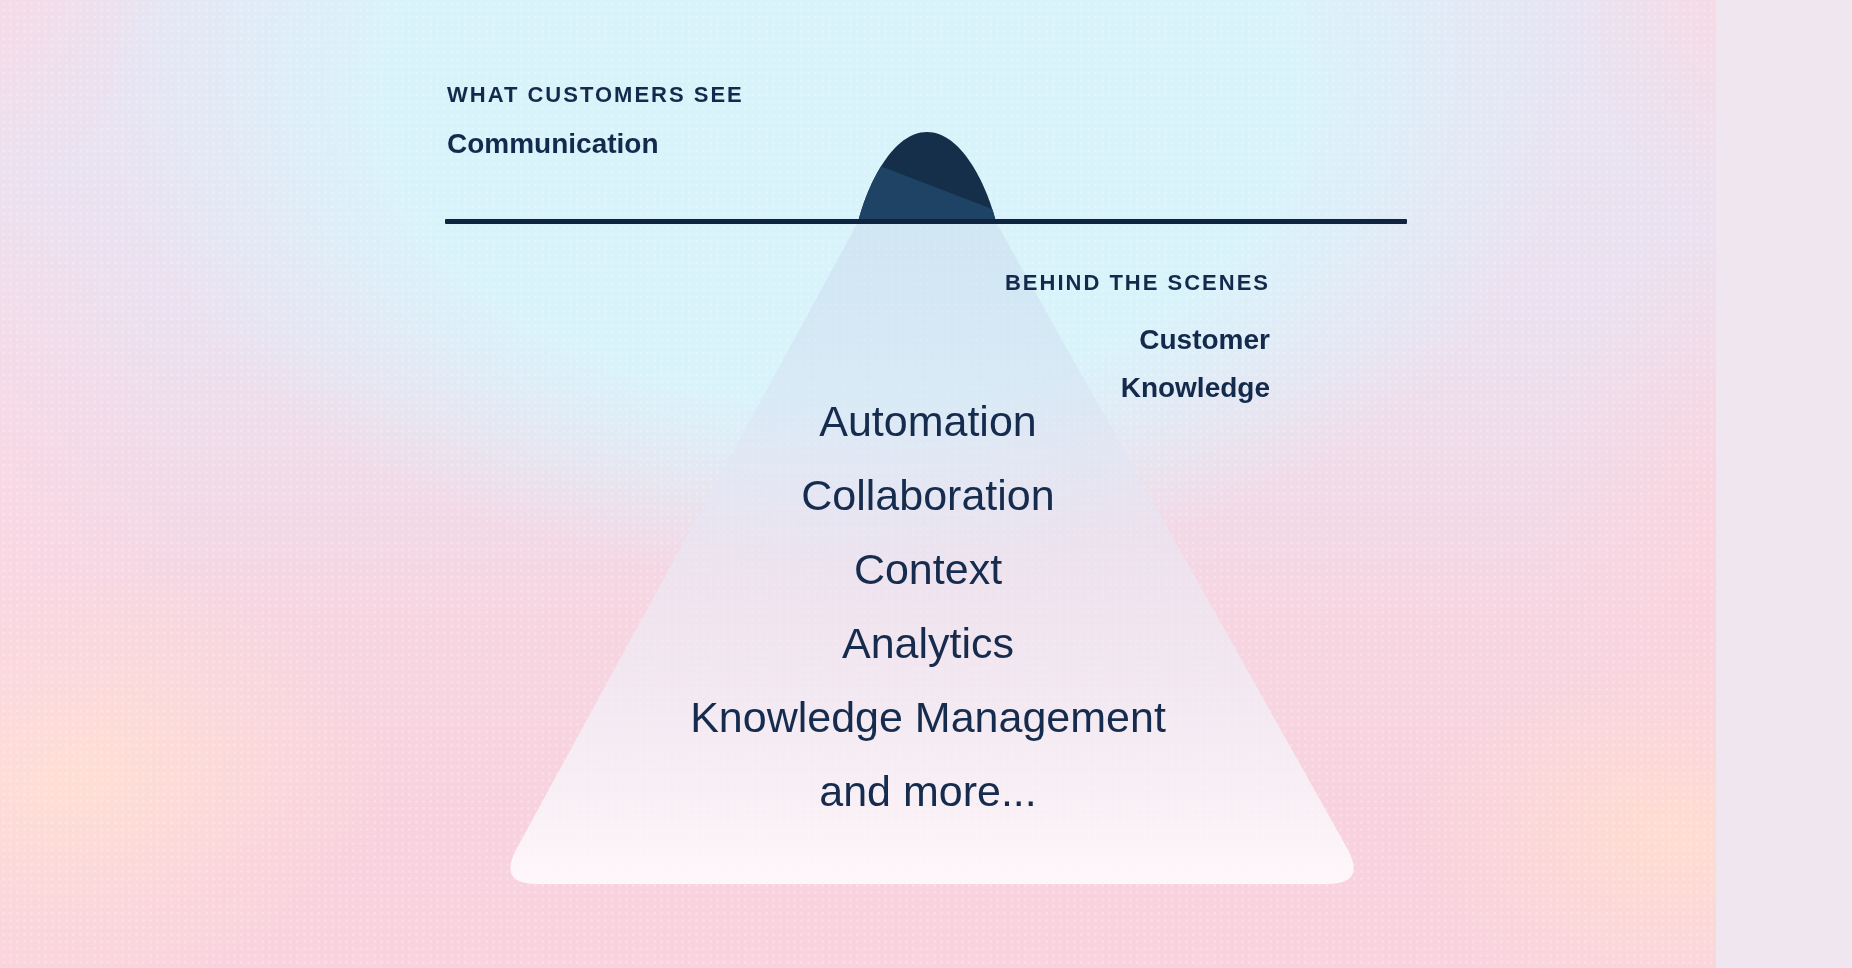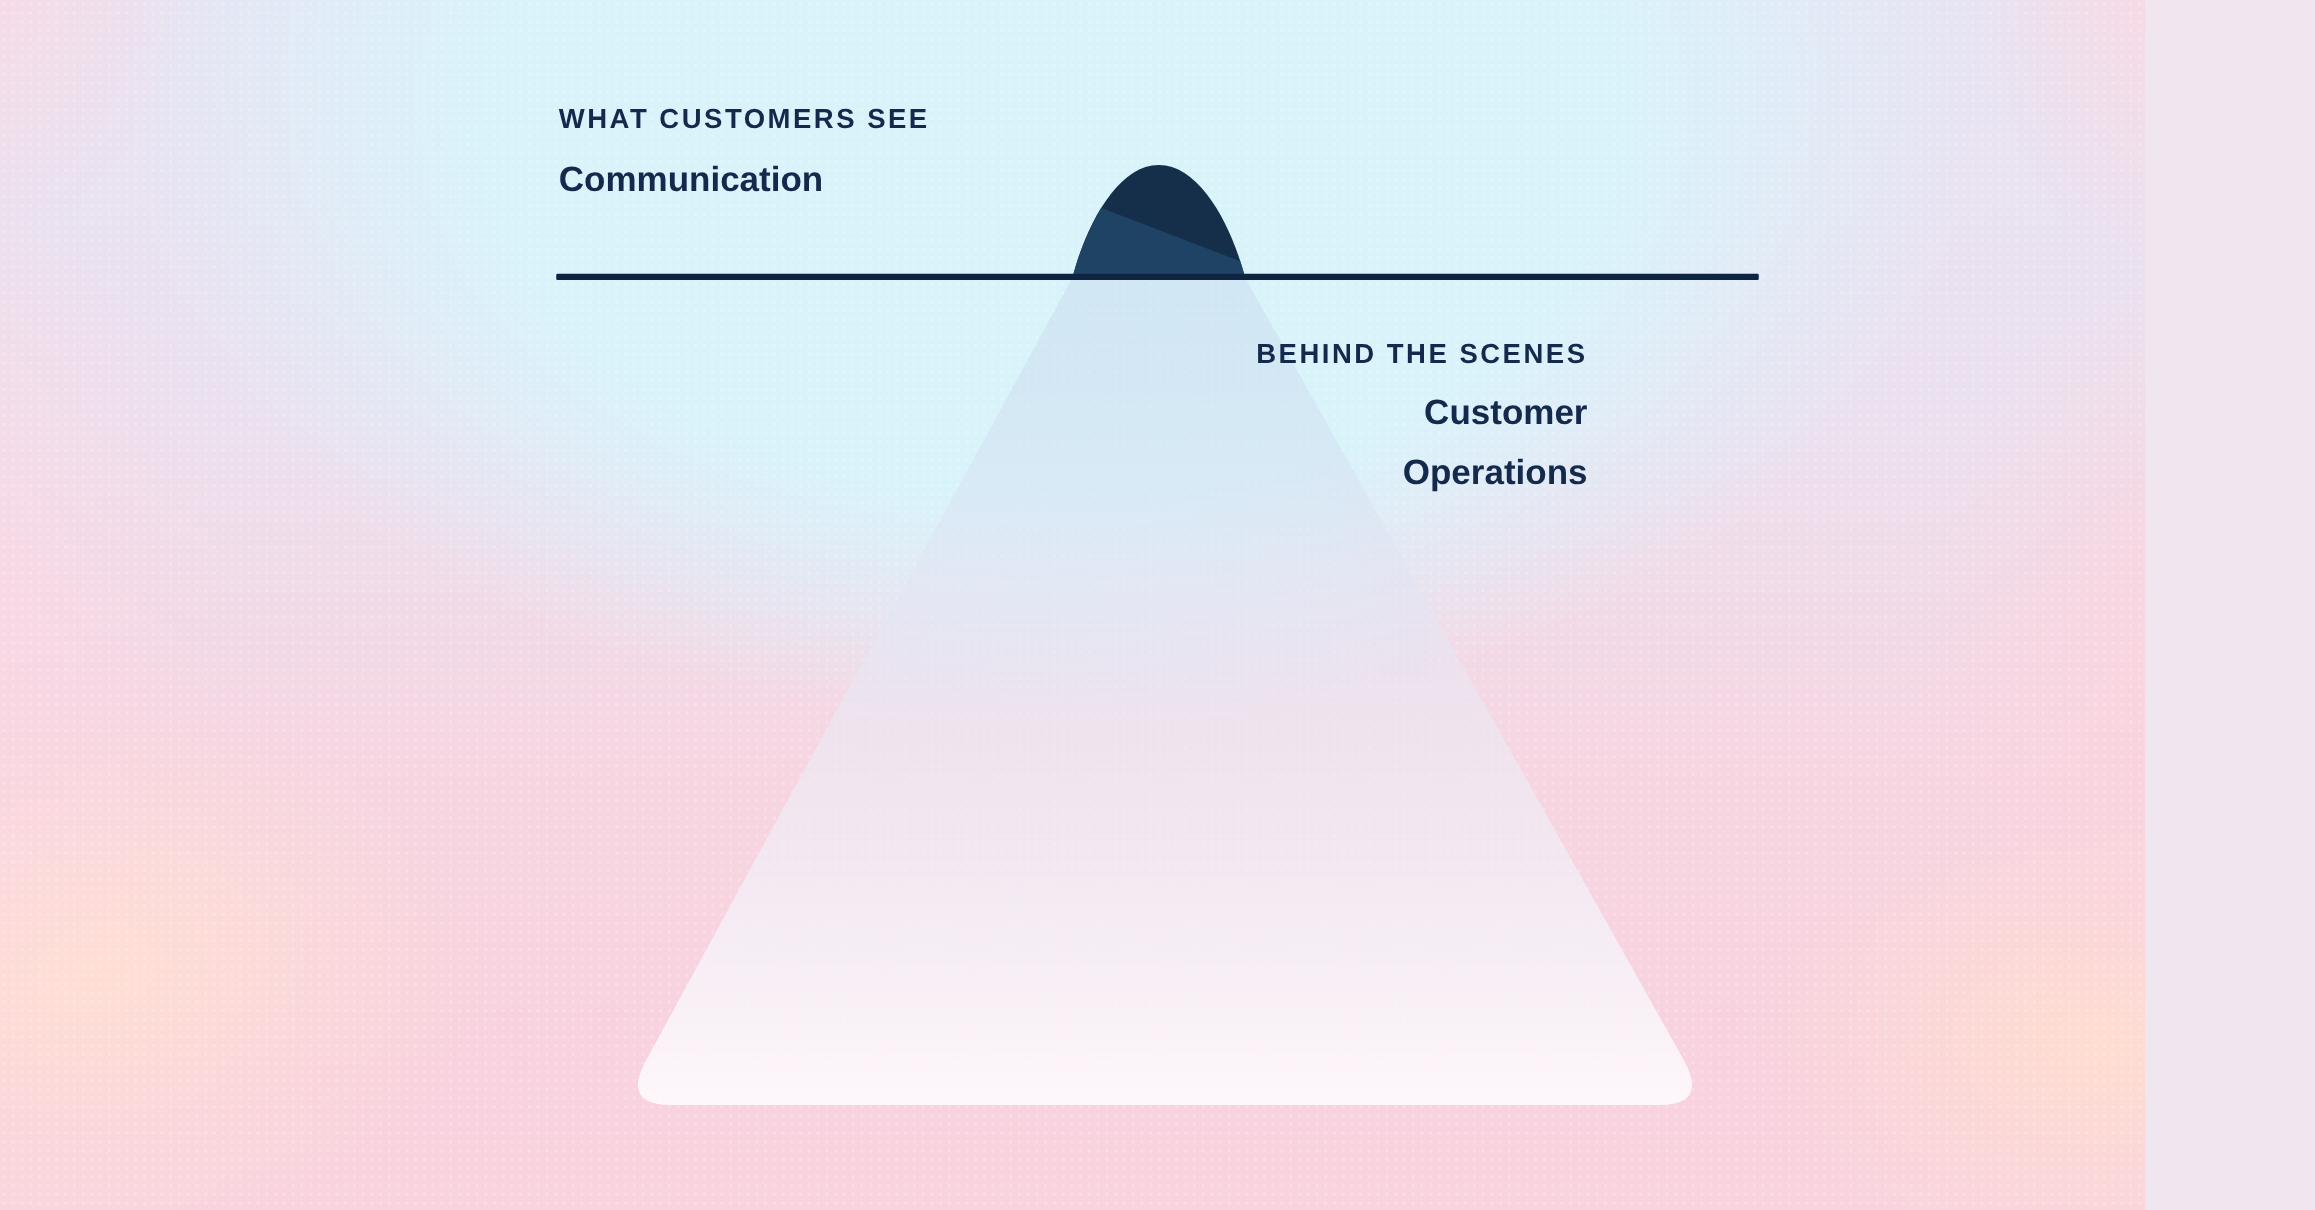--- a/index.html
+++ b/index.html
@@ -28,21 +28,21 @@
   }
   .shapes{position:absolute;inset:0;}
   
   .label-left{
     position:absolute;left:447px;top:84px;
     display:flex;flex-direction:column;gap:14px;
     color:#132a4c;
   }
   .label-right{
     position:absolute;right:446px;top:272px;
-    display:flex;flex-direction:column;gap:12px;align-items:flex-end;
+    display:flex;flex-direction:column;gap:22px;align-items:flex-end;
     text-align:right;color:#132a4c;
   }
   .eyebrow{
     font-size:22px;font-weight:700;letter-spacing:2px;line-height:1;
     white-space:nowrap;
   }
   .big-title{
     font-size:28px;font-weight:700;line-height:48px;
     white-space:pre-line;
   }
@@ -84,17 +84,25 @@
   </svg>
 
   <div class="label-left">
     <div class="eyebrow">WHAT CUSTOMERS SEE</div>
     <div class="big-title">Communication</div>
   </div>
 
   <div class="label-right">
     <div class="eyebrow">BEHIND THE SCENES</div>
     <div class="big-title">Customer
-Operations</div>
+Knowledge</div>
   </div>
 
+  <div class="items">
+    <div class="item">Automation</div>
+    <div class="item">Collaboration</div>
+    <div class="item">Context</div>
+    <div class="item">Analytics</div>
+    <div class="item">Knowledge Management</div>
+    <div class="item">and more...</div>
+  </div>
 
 </div>
 
 </body></html>

